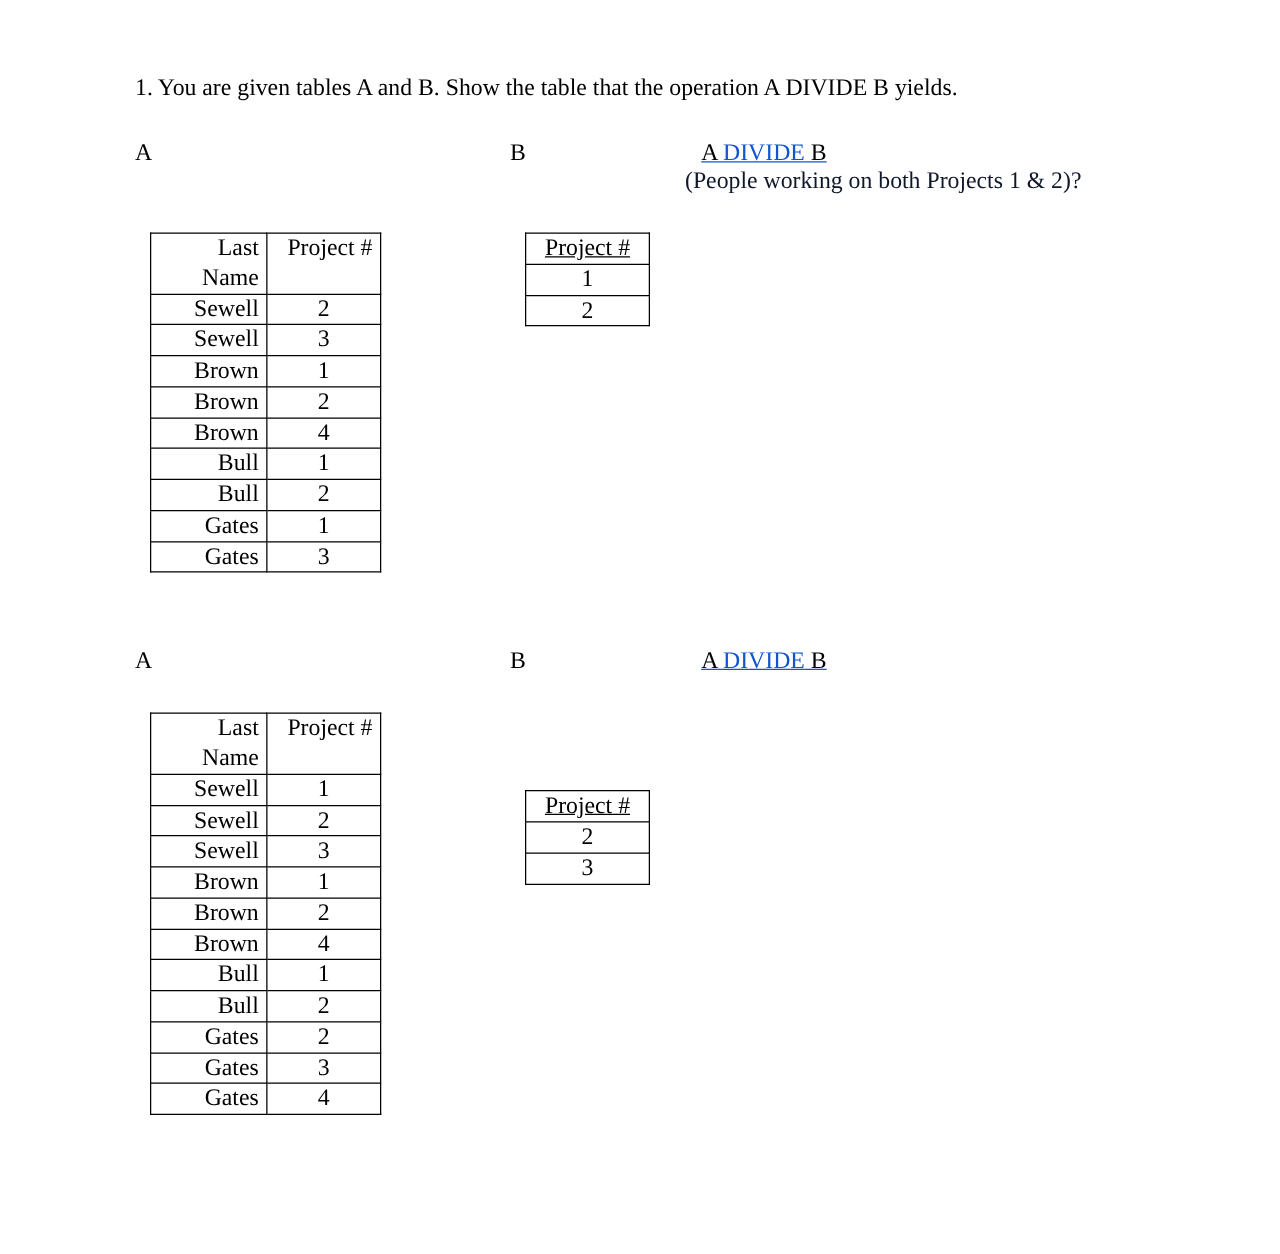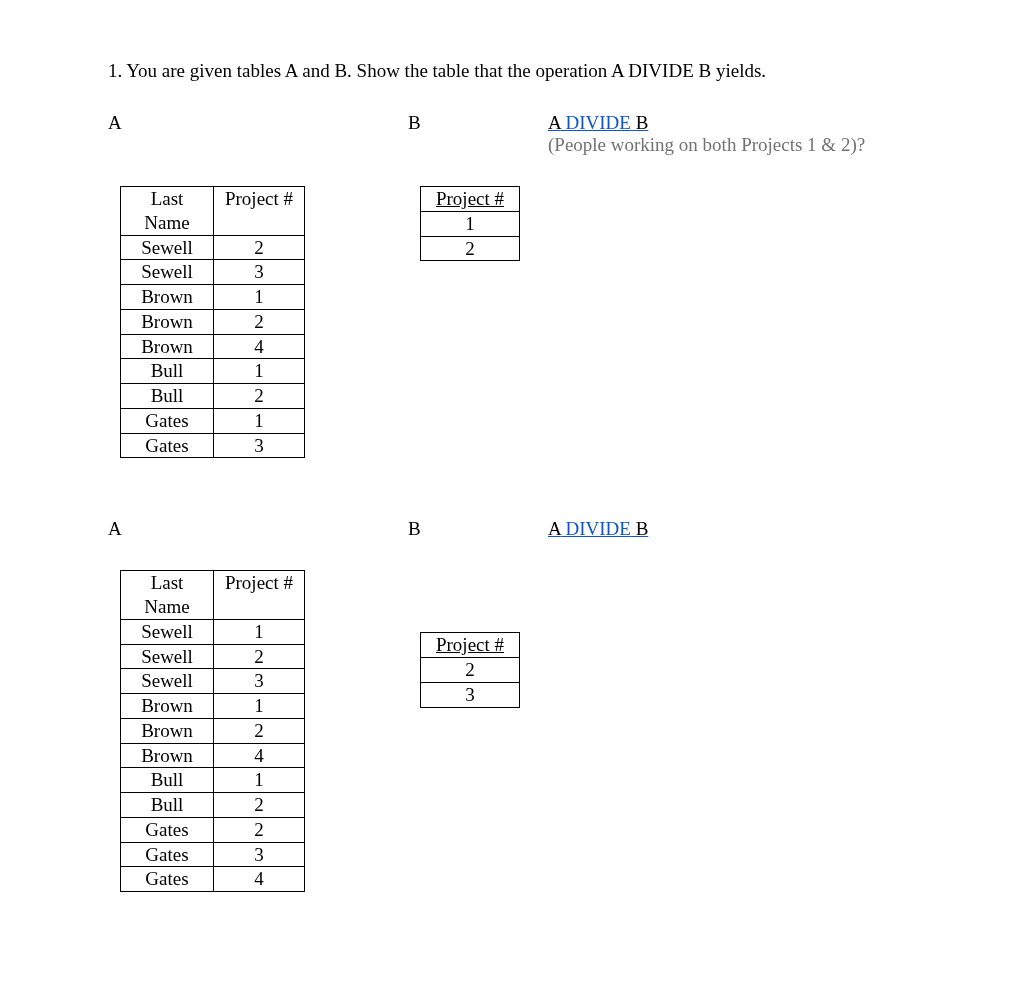--- a/index.html
+++ b/index.html
@@ -29,37 +29,38 @@
   .col-c { flex: 1; }
   .tables-row {
     display: flex;
     align-items: flex-start;
   }
   .tables-row .col-a { padding-left: 12px; }
   .tables-row .col-b { padding-left: 0px; }
   .adivb {
     color: #1155cc;
     text-decoration: underline;
+    margin-left: 13px;
   }
   .adivb .blk {
     color: #000;
     text-decoration-color: #1155cc;
   }
   .subnote {
-    color: #737373;
+    color: #0f172a;
     font-family: Liberation Serif, serif;
   }
   table.tbl {
     border-collapse: collapse;
   }
   table.tbl td, table.tbl th {
     border: 1.5px solid #000;
     padding: 0px 6px;
     font-weight: normal;
-    text-align: center;
+    text-align: right;
     line-height: 1.25;
     vertical-align: top;
   }
   table.tbl .num {
     text-align: center;
   }
   table.tbl .hdr-underline {
     text-decoration: underline;
     text-align: center;
   }

